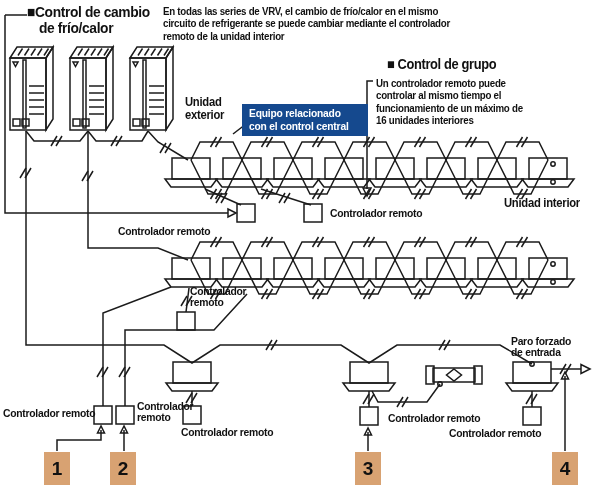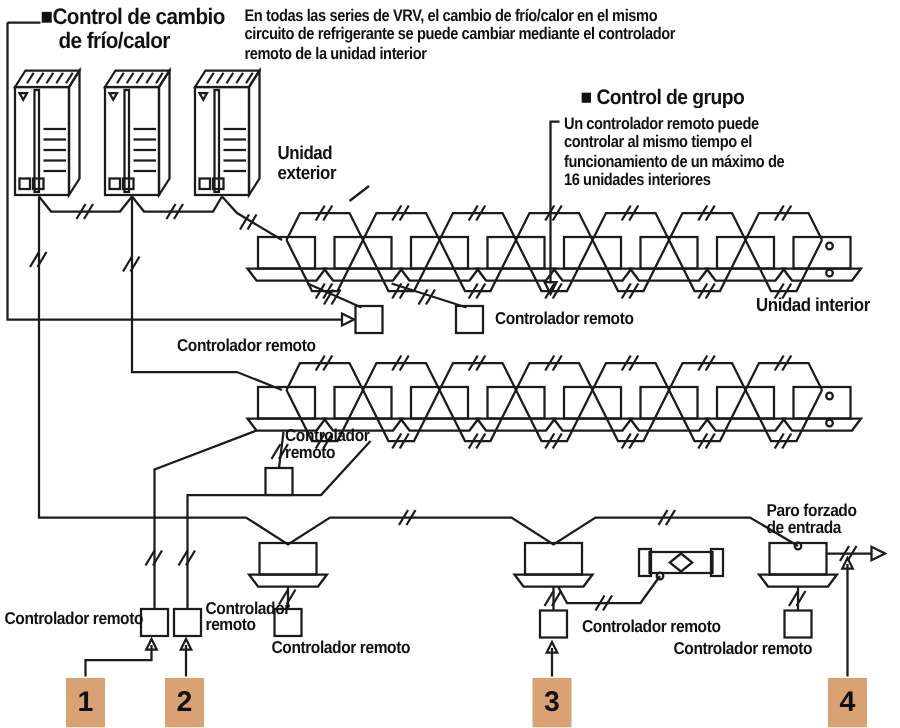--- a/index.html
+++ b/index.html
@@ -260,20 +260,24 @@
     <span>controlar al mismo tiempo el</span>
     <span>funcionamiento de un máximo de</span>
     <span>16 unidades interiores</span>
   </div>
 
   <div class="lbl big" style="left:185px;top:96px">
     <span>Unidad</span>
     <span>exterior</span>
   </div>
 
+  <div class="bluebox" style="background:#15498e">
+    <span>Equipo relacionado</span>
+    <span>con el control central</span>
+  </div>
 
   <div class="lbl big" style="left:504px;top:197px">
     <span>Unidad interior</span>
   </div>
 
   <div class="lbl" style="left:118px;top:226px">
     <span>Controlador remoto</span>
   </div>
   <div class="lbl" style="left:330px;top:208px">
     <span>Controlador remoto</span>

